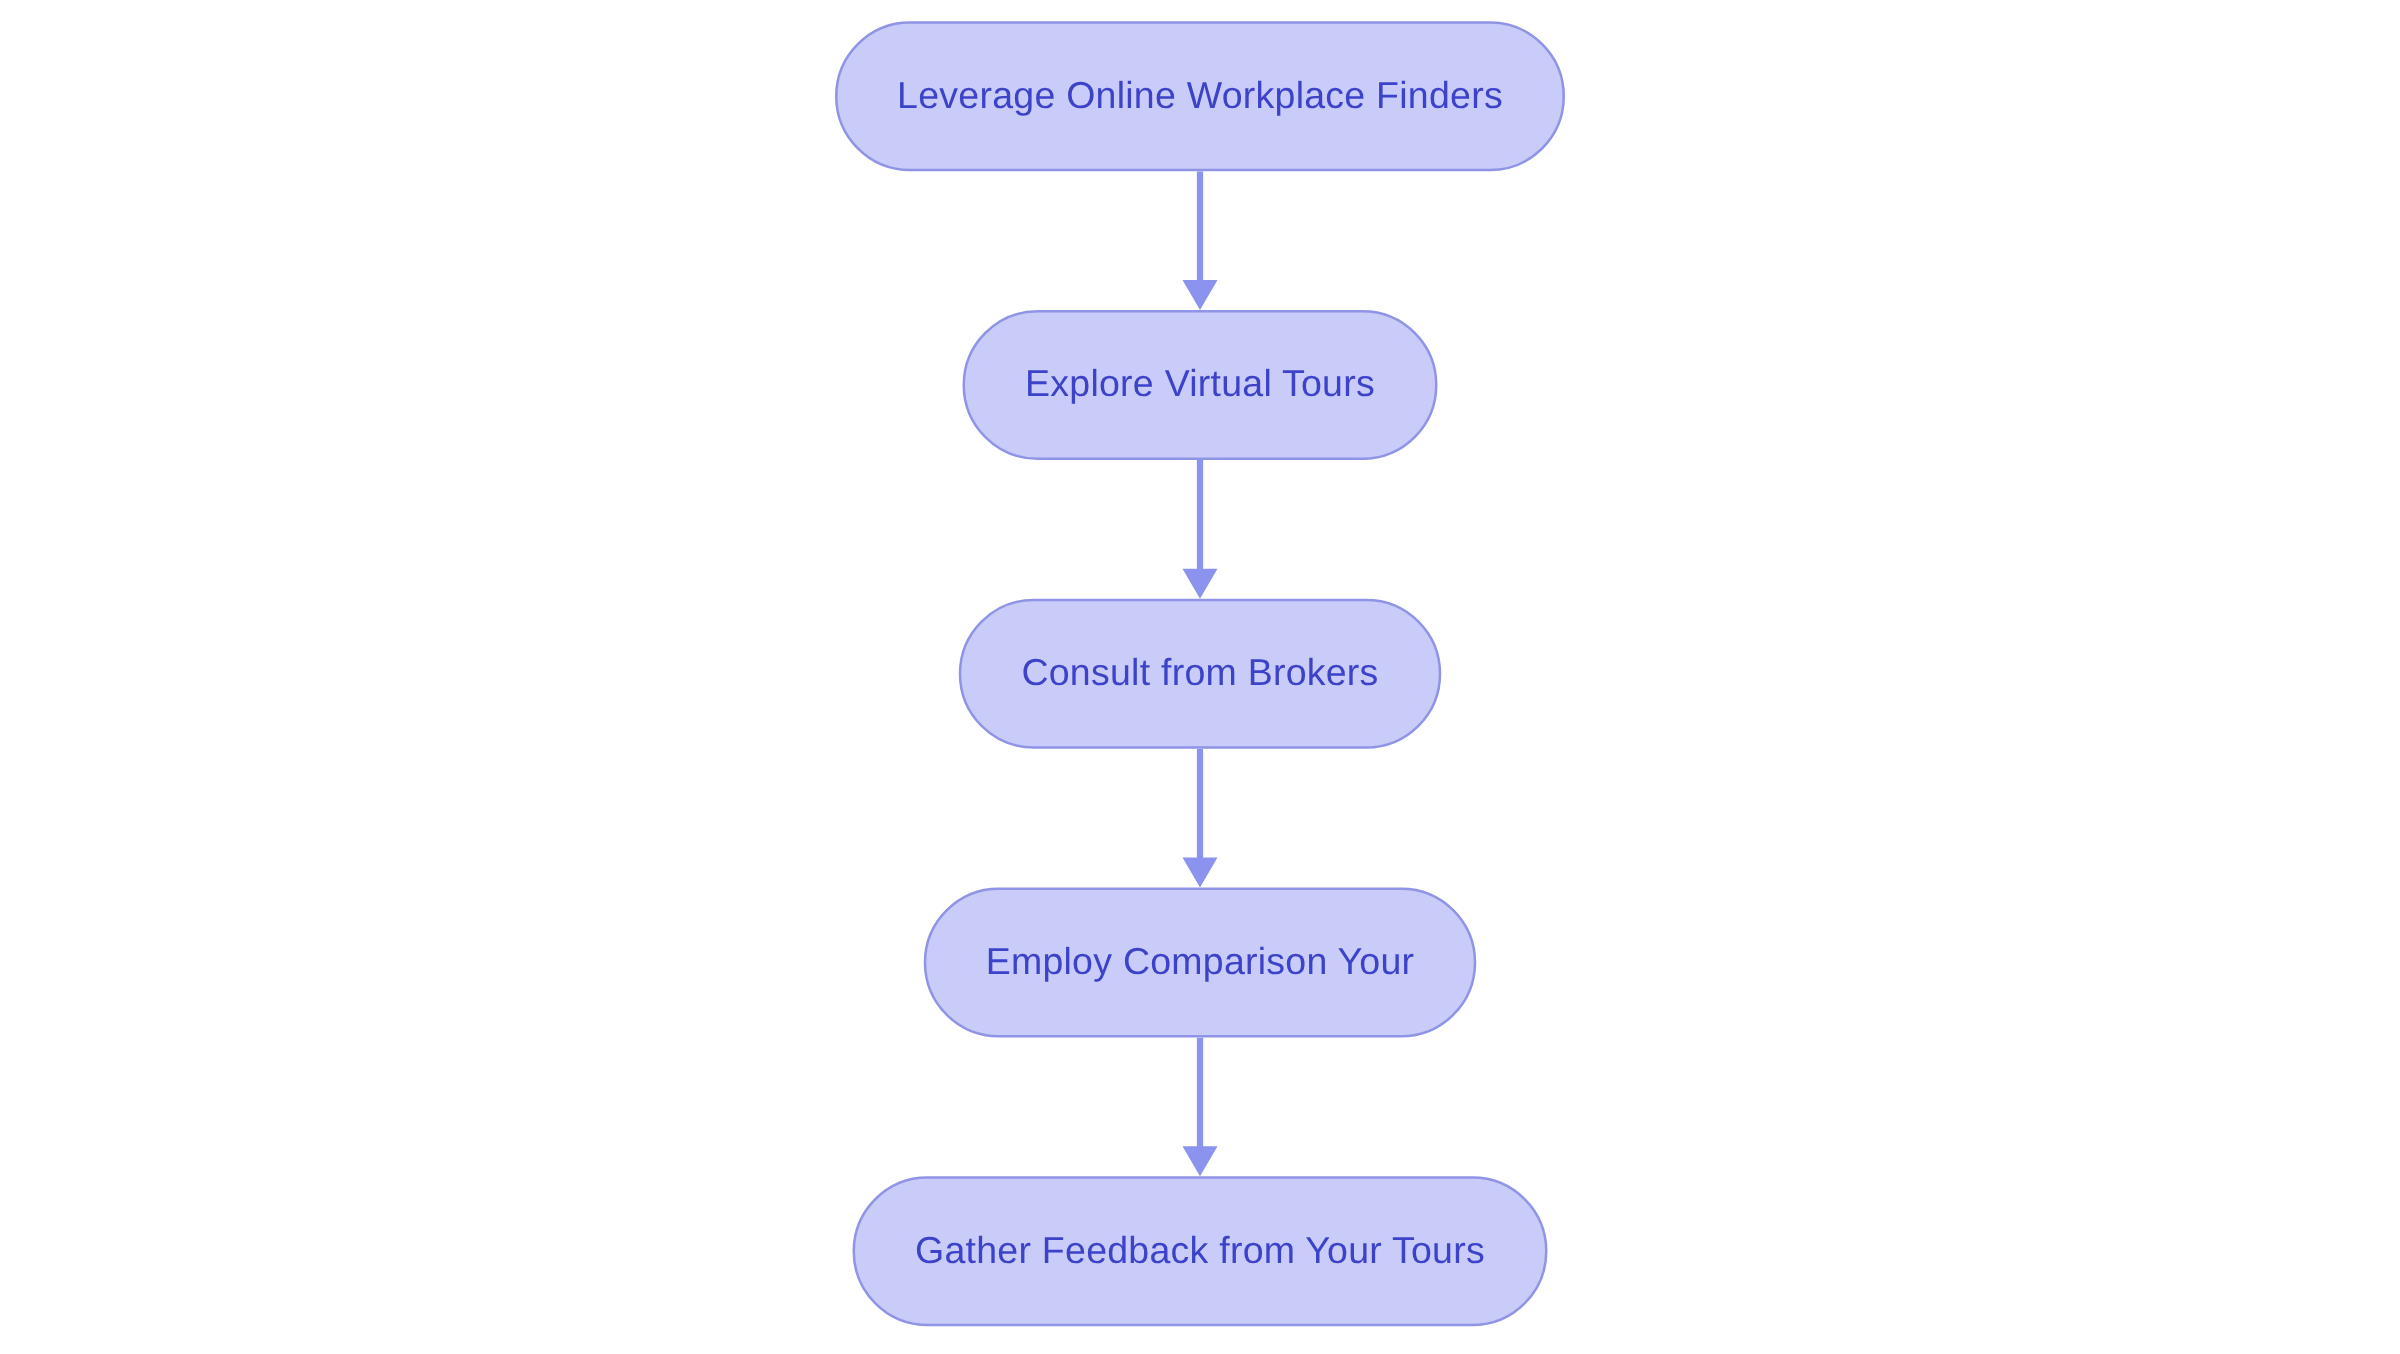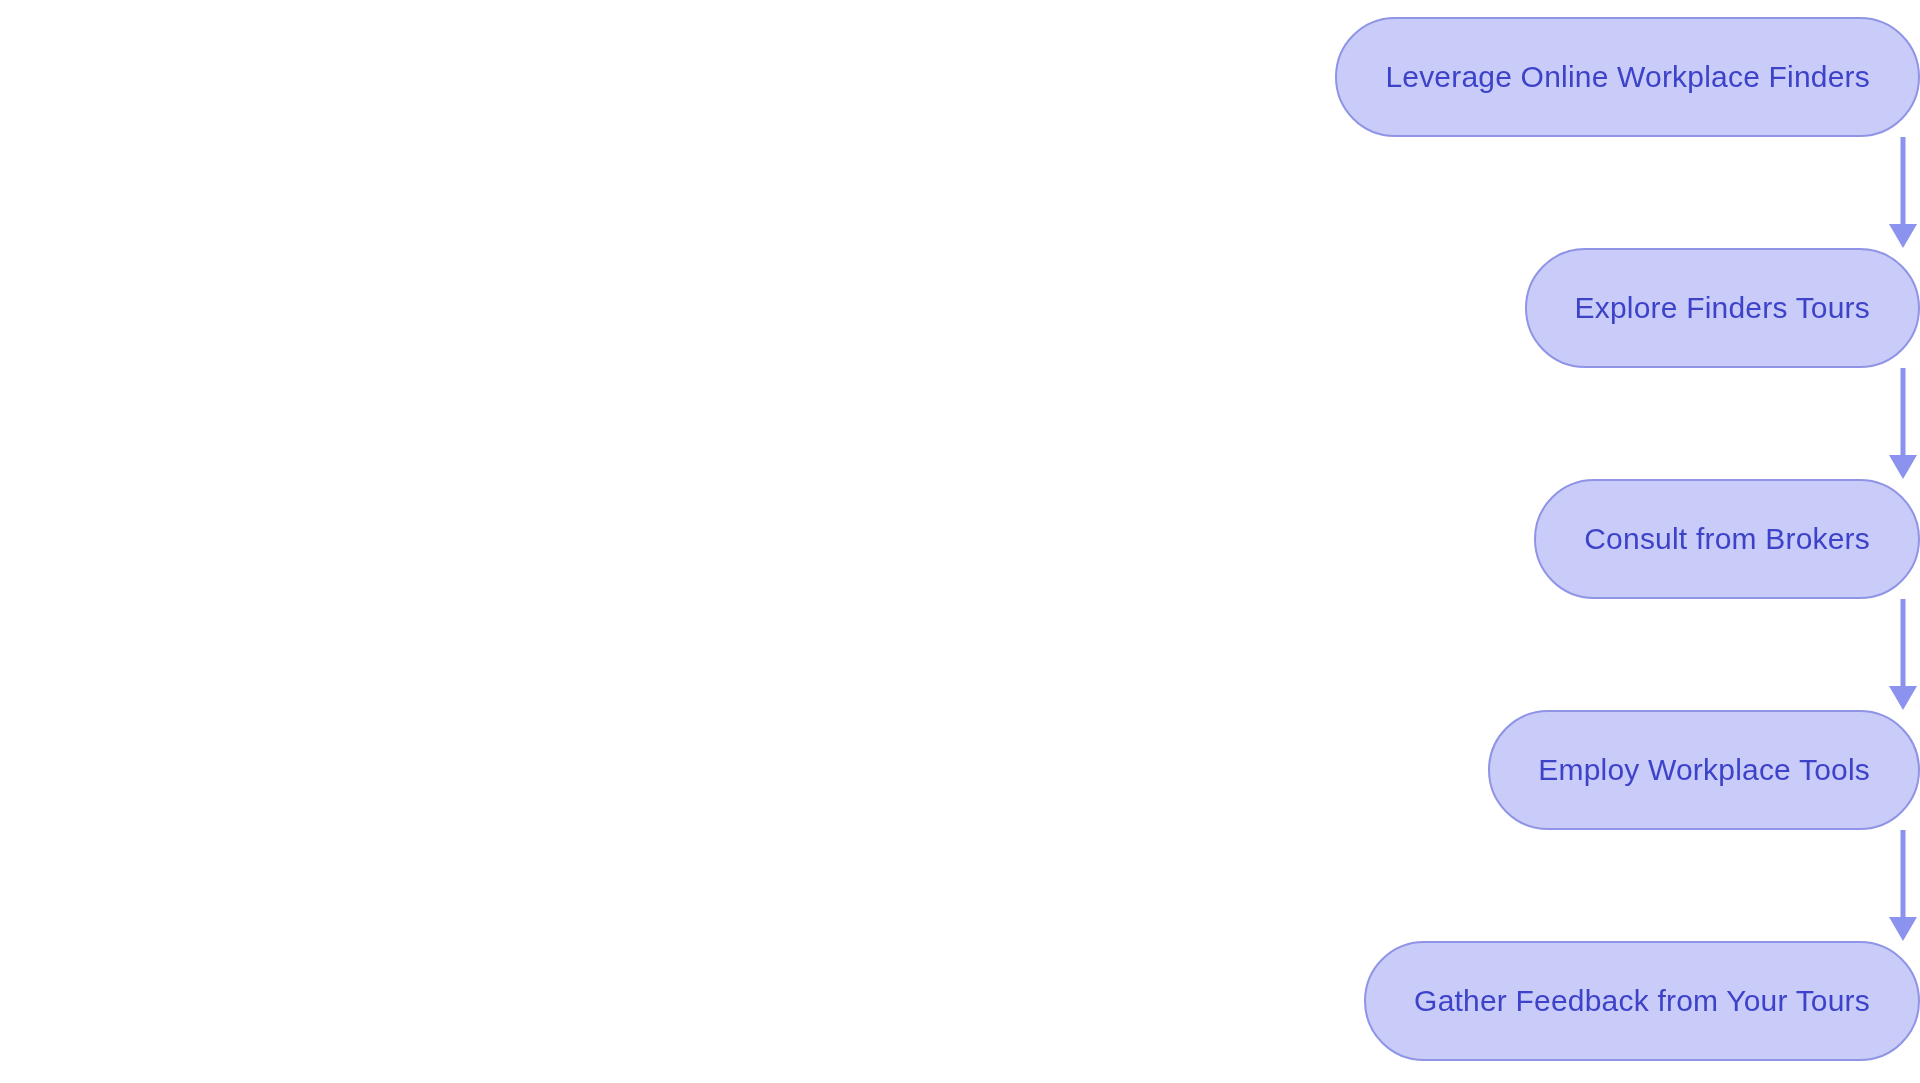--- a/index.html
+++ b/index.html
@@ -15,21 +15,21 @@
     height: 1083px;
     background: var(--bg);
     font-family: "Liberation Sans", sans-serif;
     overflow: hidden;
   }
   .flowchart {
     width: 1920px;
     height: 1083px;
     display: flex;
     flex-direction: column;
-    align-items: flex-end;
+    align-items: center;
     padding-top: 17px;
   }
   .flow-node {
     height: 120px;
     min-height: 120px;
     border-radius: 60px;
     background: var(--node-fill);
     border: 2px solid var(--node-border);
     display: flex;
     align-items: center;
@@ -63,21 +63,21 @@
   </div>
 
   <div class="connector">
     <svg viewBox="0 0 34 111" aria-hidden="true">
       <rect x="14.5" y="0" width="5" height="89" fill="currentColor"></rect>
       <polygon points="3,87 31,87 17,111" fill="currentColor"></polygon>
     </svg>
   </div>
 
   <div class="flow-node">
-    <span class="flow-node-label">Explore Finders Tours</span>
+    <span class="flow-node-label">Explore Virtual Tours</span>
   </div>
 
   <div class="connector">
     <svg viewBox="0 0 34 111" aria-hidden="true">
       <rect x="14.5" y="0" width="5" height="89" fill="currentColor"></rect>
       <polygon points="3,87 31,87 17,111" fill="currentColor"></polygon>
     </svg>
   </div>
 
   <div class="flow-node">
@@ -85,21 +85,21 @@
   </div>
 
   <div class="connector">
     <svg viewBox="0 0 34 111" aria-hidden="true">
       <rect x="14.5" y="0" width="5" height="89" fill="currentColor"></rect>
       <polygon points="3,87 31,87 17,111" fill="currentColor"></polygon>
     </svg>
   </div>
 
   <div class="flow-node">
-    <span class="flow-node-label">Employ Workplace Tools</span>
+    <span class="flow-node-label">Employ Comparison Your</span>
   </div>
 
   <div class="connector">
     <svg viewBox="0 0 34 111" aria-hidden="true">
       <rect x="14.5" y="0" width="5" height="89" fill="currentColor"></rect>
       <polygon points="3,87 31,87 17,111" fill="currentColor"></polygon>
     </svg>
   </div>
 
   <div class="flow-node">

